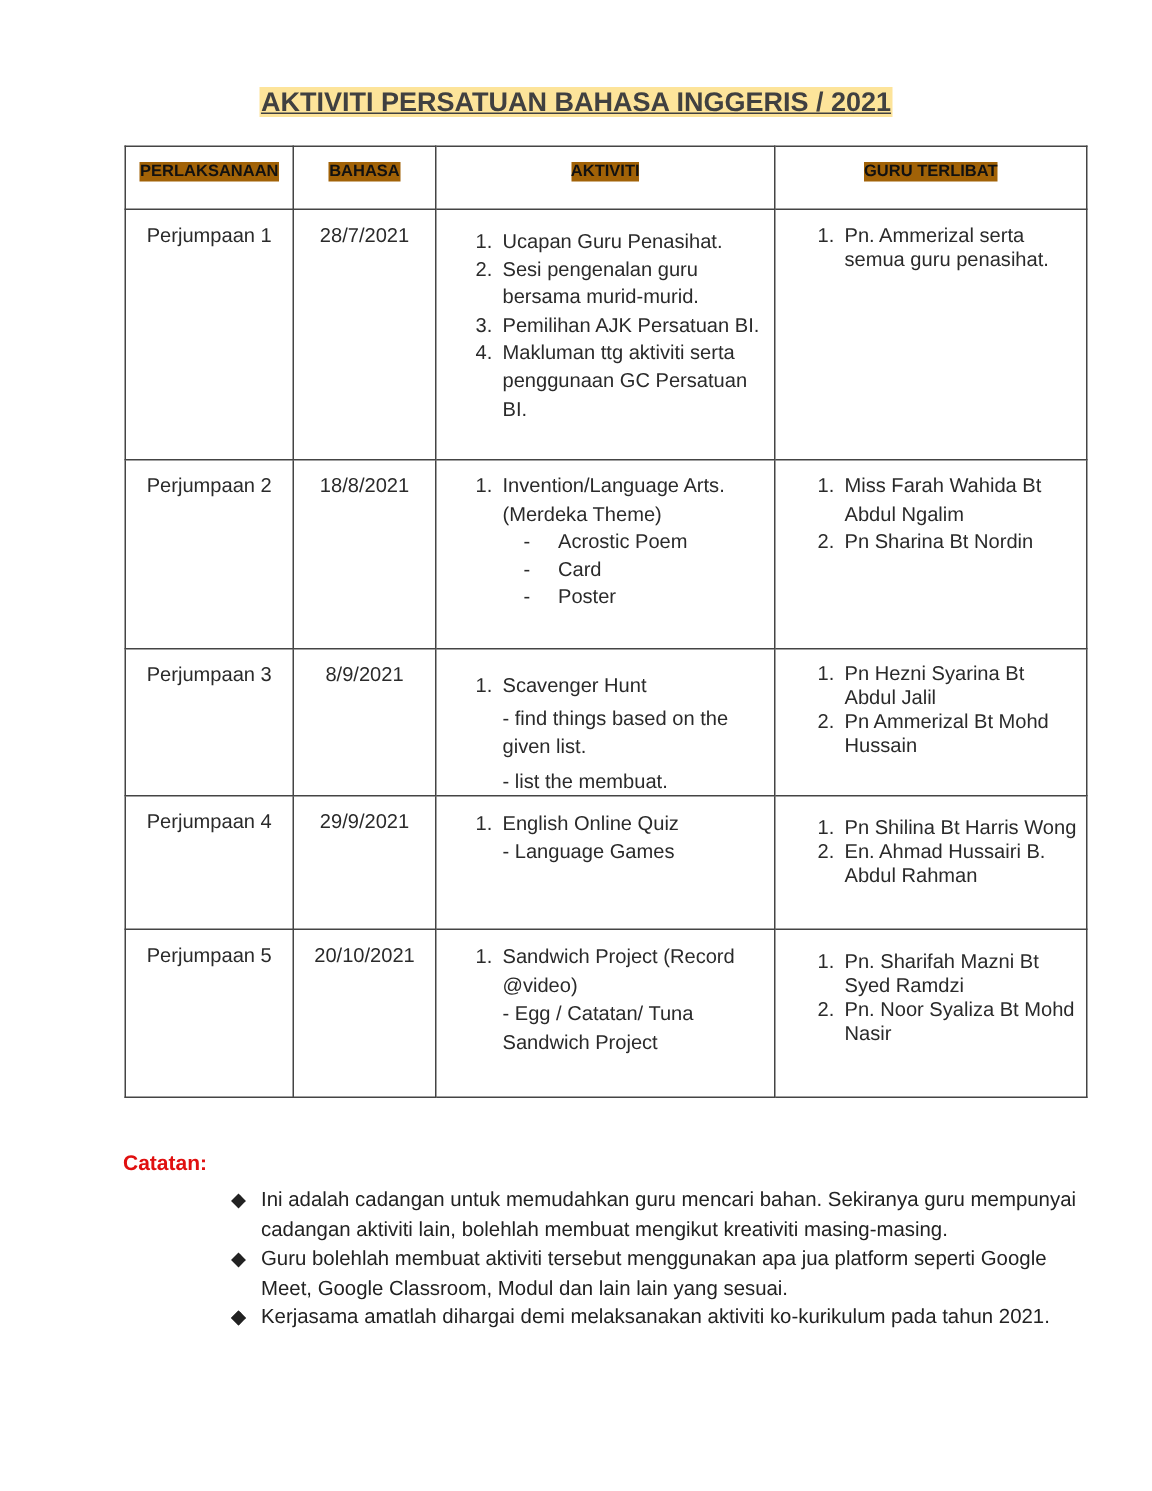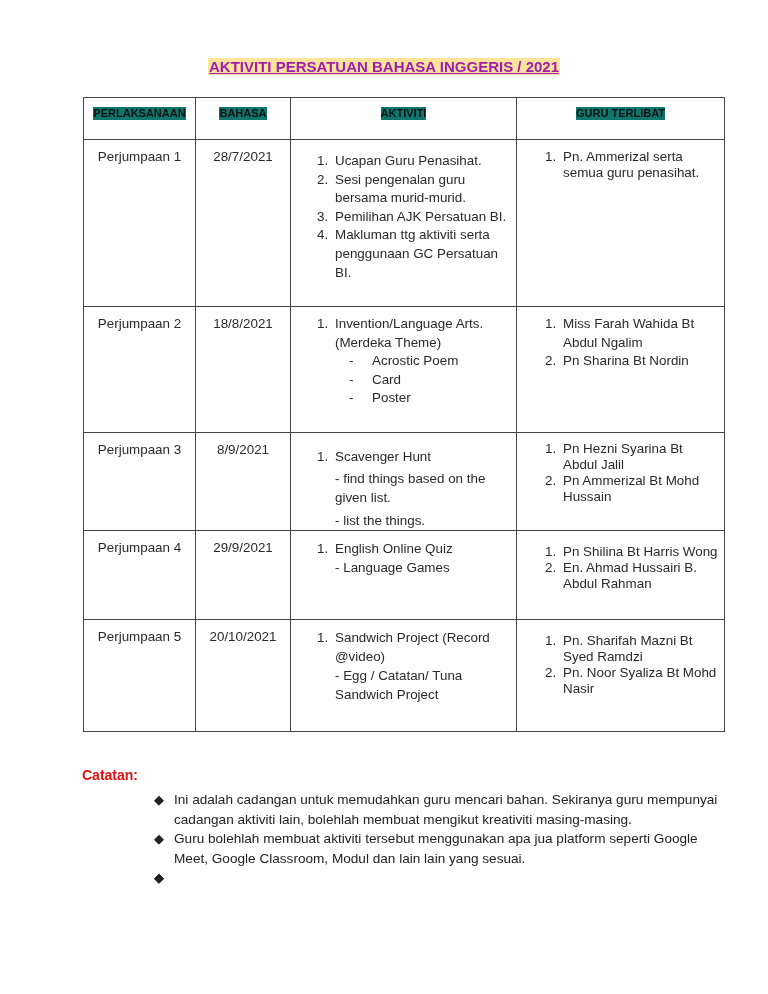--- a/index.html
+++ b/index.html
@@ -1,21 +1,21 @@
 <!DOCTYPE html>
 <html><head>
 <meta charset="utf-8">
 <style>
   html, body { margin:0; padding:0; background:#fff; }
   body { width:768px; height:994px; position:relative; font-family:"Liberation Sans", sans-serif; color:#222; overflow:hidden; }
   .title { position:absolute; top:58px; left:0; width:768px; text-align:center; }
-  .title span { font-size:15px; font-weight:bold; color:#a21caf; text-decoration:underline; background:#fde49a; padding:0 1px; }
+  .title span { font-size:18px; font-weight:bold; color:#404040; text-decoration:underline; background:#fde49a; padding:0 1px; }
   table.sched { position:absolute; left:83px; top:97px; border-collapse:collapse; table-layout:fixed; width:641px; }
   table.sched td, table.sched th { border:1.4px solid #444; vertical-align:top; font-size:13.4px; line-height:18px; color:#2a2a2a; font-weight:normal; padding:0; }
-  th .hd { font-size:11px; font-weight:bold; background:#0f766e; color:#111; display:inline-block; line-height:13px; }
+  th .hd { font-size:11px; font-weight:bold; background:#a16207; color:#111; display:inline-block; line-height:13px; }
   th { text-align:center; padding-top:6px !important; }
   .c1 { width:112px; } .c2 { width:95px; } .c3 { width:226px; } .c4 { width:208px; }
   td.cell-text { text-align:center; padding-top:8px !important; }
   .li { position:relative; padding-left:26px; }
   .li .num { position:absolute; left:8px; top:0; }
   .dash { position:relative; padding-left:63px; }
   .dash .d { position:absolute; left:40px; }
   .notes-label { position:absolute; left:82px; top:767px; color:#e01010; font-weight:bold; font-size:14px; }
   .notes { position:absolute; left:154px; top:790px; width:580px; font-size:13.6px; line-height:19.5px; color:#222; }
   .note { position:relative; padding-left:20px; }
@@ -71,21 +71,21 @@
       <div class="li" style="padding-left:32px"><span class="num" style="left:14px">2.</span><span>Pn Sharina Bt Nordin</span></div>
     </td>
   </tr>
 
   <tr style="height:76px">
     <td class="cell-text">Perjumpaan 3</td>
     <td class="cell-text">8/9/2021</td>
     <td style="padding:14px 6px 0 18px; line-height:19px;">
       <div class="li" style="margin-bottom:3px"><span class="num">1.</span><span>Scavenger Hunt</span></div>
       <div style="padding-left:26px; margin-bottom:4px">- find things based on the given list.</div>
-      <div style="padding-left:26px">- list the things.</div>
+      <div style="padding-left:26px">- list the membuat.</div>
     </td>
     <td style="padding:8px 6px 0 14px; line-height:16px;">
       <div class="li" style="padding-left:32px"><span class="num" style="left:14px">1.</span><span>Pn Hezni Syarina Bt Abdul Jalil</span></div>
       <div class="li" style="padding-left:32px"><span class="num" style="left:14px">2.</span><span>Pn Ammerizal Bt Mohd Hussain</span></div>
     </td>
   </tr>
 
   <tr style="height:89px">
     <td class="cell-text">Perjumpaan 4</td>
     <td class="cell-text">29/9/2021</td>
@@ -123,14 +123,15 @@
   </div>
   <div class="note">
     <span class="bullet">◆</span>
     <span>Guru bolehlah membuat aktiviti tersebut menggunakan apa jua platform seperti Google Meet,  Google Classroom, Modul dan lain lain yang sesuai.</span>
   </div>
   <div class="note">
     <span class="bullet">◆</span>
   </div>
   <div class="note">
     <span class="bullet">◆</span>
+    <span>Kerjasama amatlah dihargai demi melaksanakan aktiviti ko-kurikulum pada tahun 2021.</span>
   </div>
 </div>
 
 </body></html>

